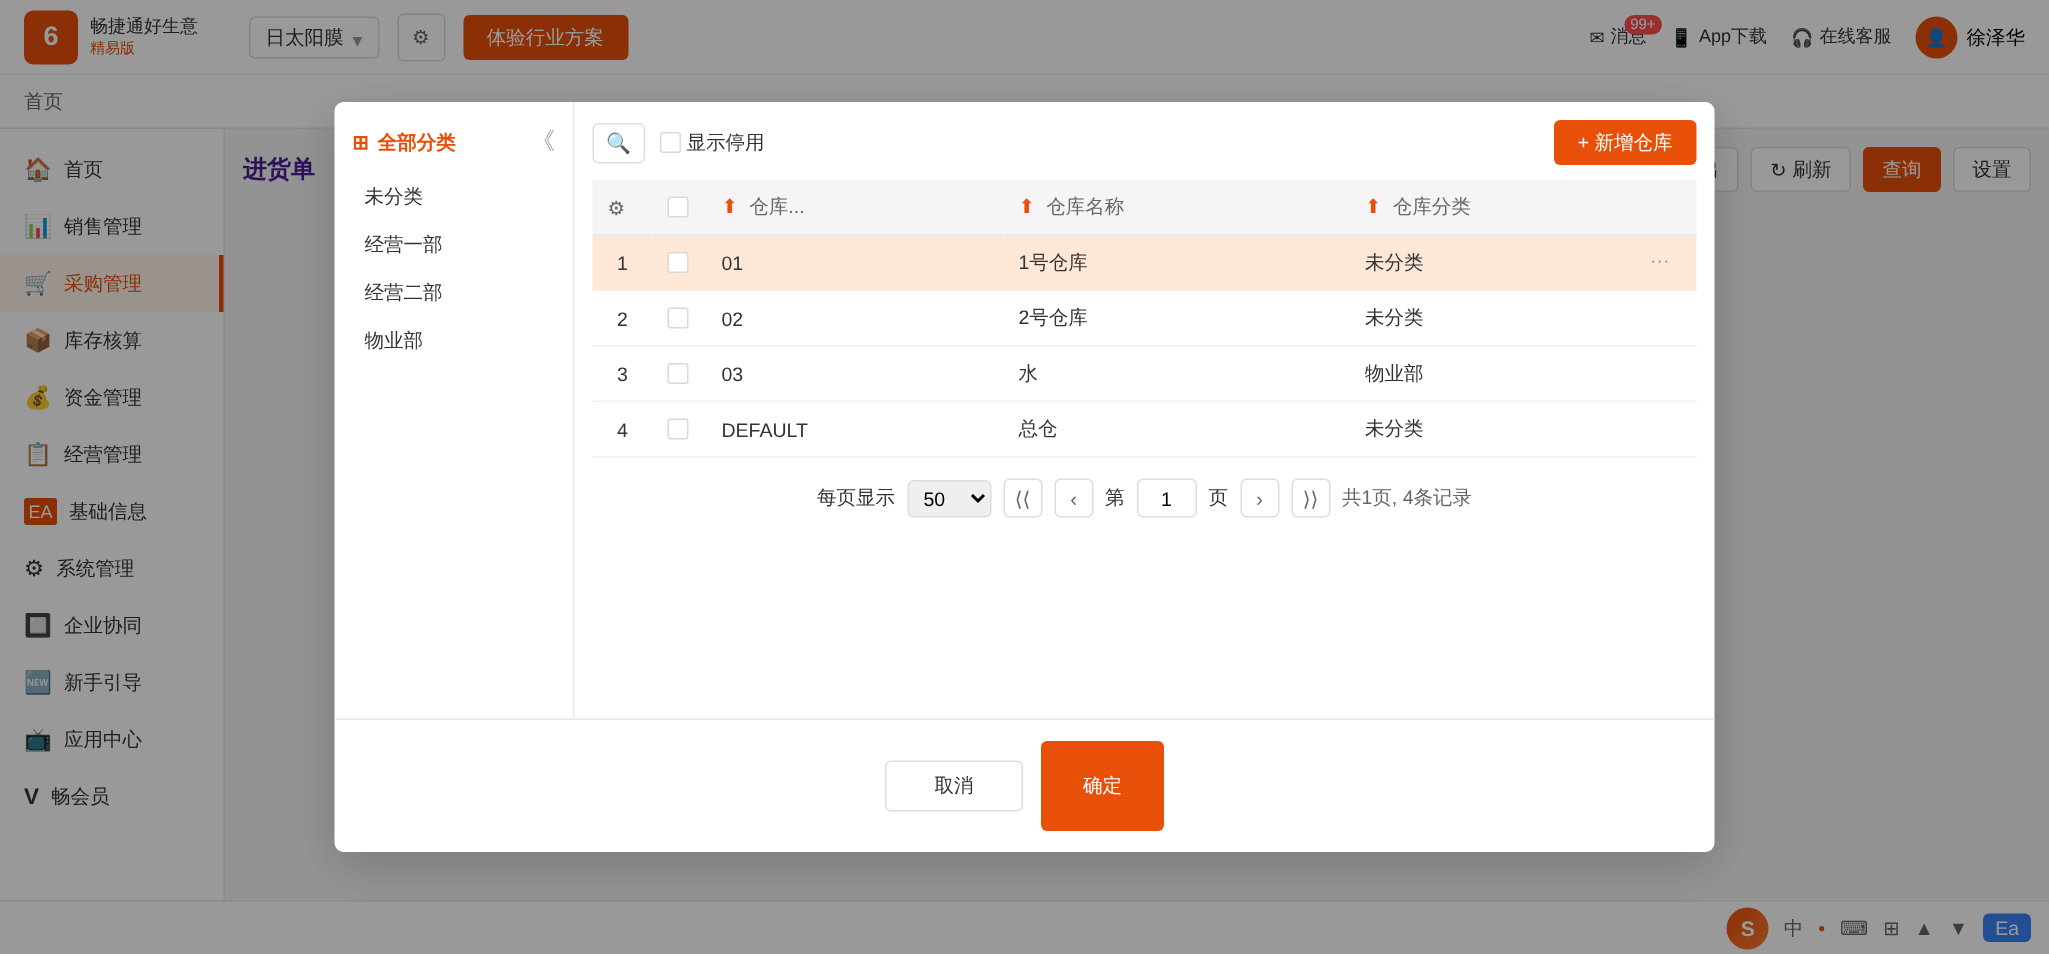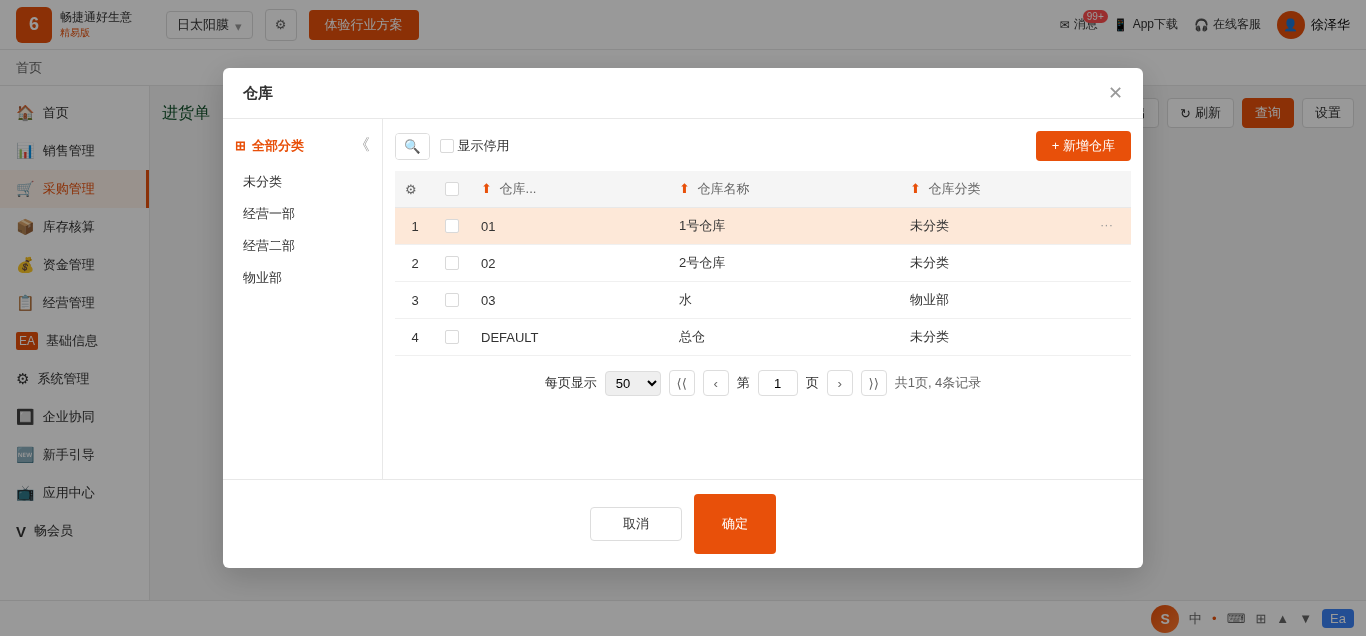--- a/index.html
+++ b/index.html
@@ -112,21 +112,21 @@
       flex: 1;
       background: #f5f5f5;
       padding: 12px;
       overflow: hidden;
       position: relative;
     }
     .page-title-bar {
       display: flex; align-items: center; justify-content: space-between;
       margin-bottom: 10px;
     }
-    .page-title { font-size: 16px; font-weight: normal; color: #14532d; }
+    .page-title { font-size: 16px; font-weight: bold; color: #4c1d95; }
     .toolbar {
       display: flex; align-items: center; gap: 8px;
     }
     .toolbar-btn {
       display: flex; align-items: center; gap: 4px;
       border: 1px solid #ddd; border-radius: 4px;
       padding: 5px 12px; background: #fff; cursor: pointer;
       font-size: 13px; color: #333;
     }
     .toolbar-btn.primary { background: #e8500a; color: #fff; border-color: #e8500a; }
@@ -421,24 +421,20 @@
         <button class="toolbar-btn primary">查询</button>
         <button class="toolbar-btn">设置</button>
       </div>
     </div>
   </div>
 </div>
 
 <div class="modal-overlay">
   <div class="modal">
 
-    <div class="modal-header">
-      <span class="modal-title">仓库</span>
-      <span class="modal-close">✕</span>
-    </div>
 
     <div class="modal-body">
 
       <div class="category-panel">
         <div class="category-header">
           <div class="category-all">
             <span style="color:#e8500a;">⊞</span>
             <span>全部分类</span>
           </div>
           <span class="category-collapse">《</span>

